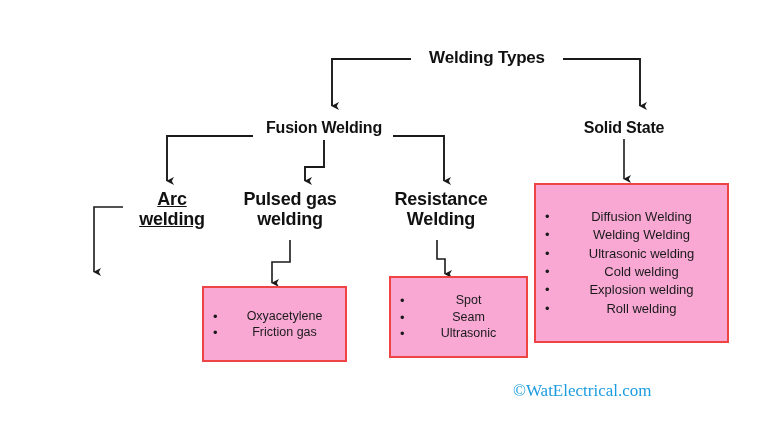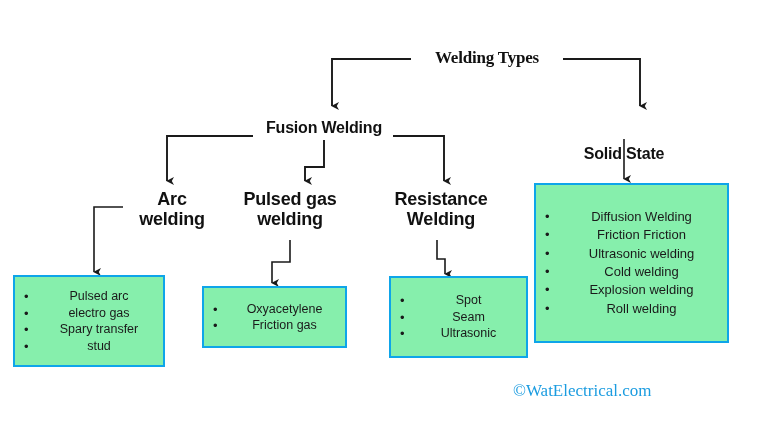--- a/index.html
+++ b/index.html
@@ -35,22 +35,22 @@
     line-height: 1.12;
     white-space: pre-line;
     letter-spacing: -0.2px;
   }
   .lvl1 { font-size: 17px; }
   .lvl2 { font-size: 16px; }
   .lvl3 { font-size: 18px; }
 
   .list-box {
     position: absolute;
-    border: 2px solid #0ea5e9;
-    background: #86efac;
+    border: 2px solid #ef4444;
+    background: #f9a8d4;
     box-sizing: border-box;
     display: flex;
     flex-direction: column;
     justify-content: center;
   }
   .list-box ul {
     list-style: none;
     margin: 0;
     padding: 0 6px 0 26px;
   }
@@ -122,63 +122,55 @@
 
     <g>
       <path d="M290,240 L290,262 L272,262 L272,283" fill="none" stroke="#1a1a1a" stroke-width="1.6" marker-end="url(#arrowhead)"></path>
     </g>
 
     <g>
       <path d="M437,240 L437,259 L445,259 L445,274" fill="none" stroke="#1a1a1a" stroke-width="1.6" marker-end="url(#arrowhead)"></path>
     </g>
   </svg>
 
-  <div class="node-label lvl1" style="left:414px; top:48px; width:146px;font-family:Liberation Serif, serif;">Welding Types</div>
+  <div class="node-label lvl1" style="left:414px; top:48px; width:146px;">Welding Types</div>
 
   <div class="node-label lvl2" style="left:253px; top:119px; width:142px;">Fusion Welding</div>
 
-  <div class="node-label lvl2" style="left:563px; top:119px; width:122px;margin-top:26px;">Solid State</div>
+  <div class="node-label lvl2" style="left:563px; top:119px; width:122px;">Solid State</div>
 
-  <div class="node-label lvl3" style="left:126px; top:189px; width:92px;">Arc
+  <div class="node-label lvl3" style="left:126px; top:189px; width:92px;text-decoration:underline;">Arc
 welding</div>
 
   <div class="node-label lvl3" style="left:228px; top:189px; width:124px;">Pulsed gas
 welding</div>
 
   <div class="node-label lvl3" style="left:379px; top:189px; width:124px;">Resistance
 Welding</div>
 
-  <div class="list-box box-arc" style="left:13px; top:275px; width:152px; height:92px;">
-    <ul>
-      <li>Pulsed arc</li>
-      <li>electro gas</li>
-      <li>Spary transfer</li>
-      <li>stud</li>
-    </ul>
-  </div>
 
-  <div class="list-box box-oxyfuel" style="left:202px; top:286px; width:145px; height:62px;">
+  <div class="list-box box-oxyfuel" style="left:202px; top:286px; width:145px; height:76px;">
     <ul>
       <li>Oxyacetylene</li>
       <li>Friction gas</li>
     </ul>
   </div>
 
   <div class="list-box box-resistance" style="left:372px; top:276px; width:139px; height:82px;margin-left:17px;">
     <ul>
       <li>Spot</li>
       <li>Seam</li>
       <li>Ultrasonic</li>
     </ul>
   </div>
 
   <div class="list-box box-solid" style="left:534px; top:183px; width:195px; height:160px;">
     <ul>
       <li>Diffusion Welding</li>
-      <li>Friction Friction</li>
+      <li>Welding Welding</li>
       <li>Ultrasonic welding</li>
       <li>Cold welding</li>
       <li>Explosion welding</li>
       <li>Roll welding</li>
     </ul>
   </div>
 
   <div class="watermark" style="left:513px; top:381px; color:#1b9ce0;">©WatElectrical.com</div>
 
 </div>

